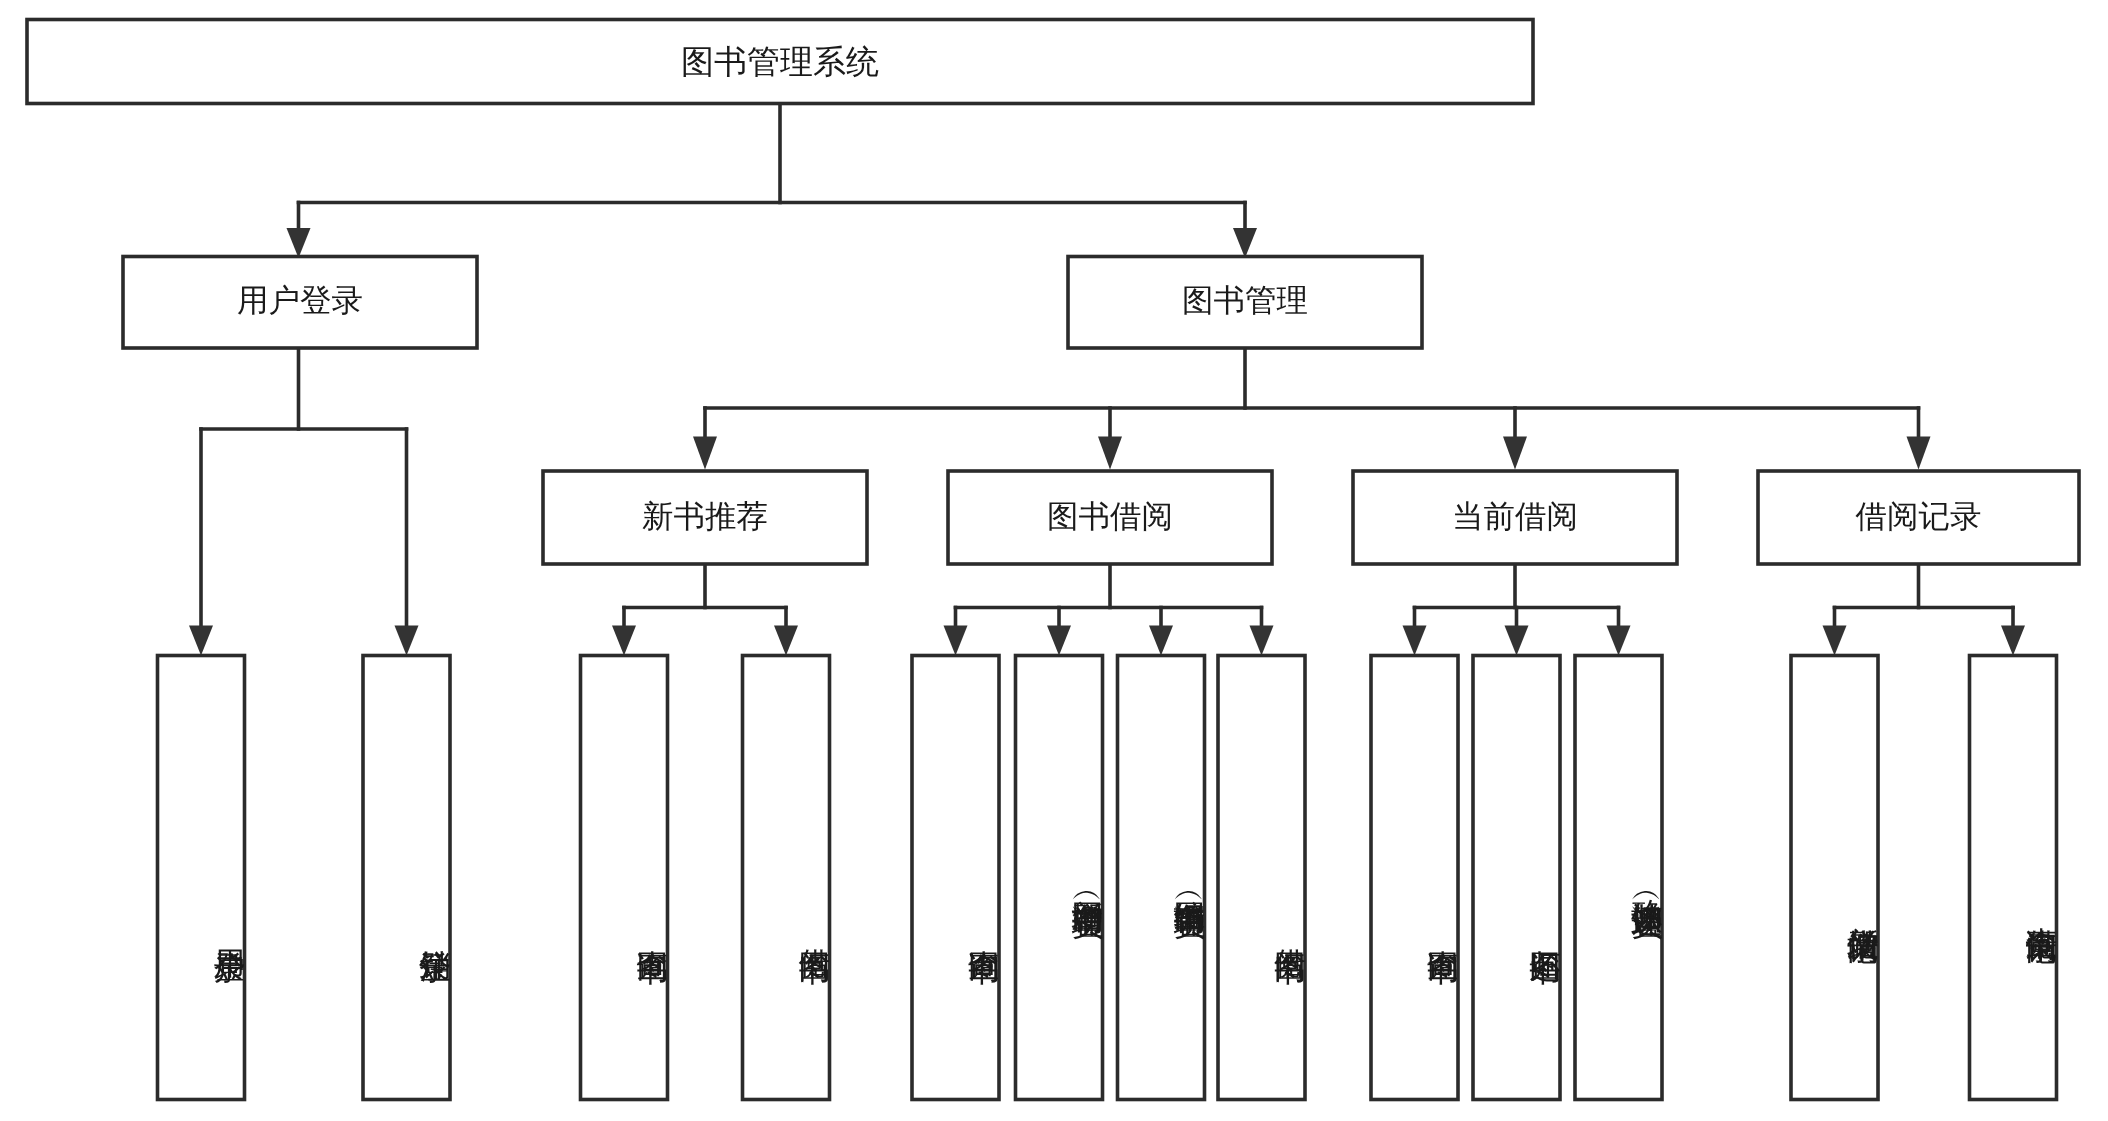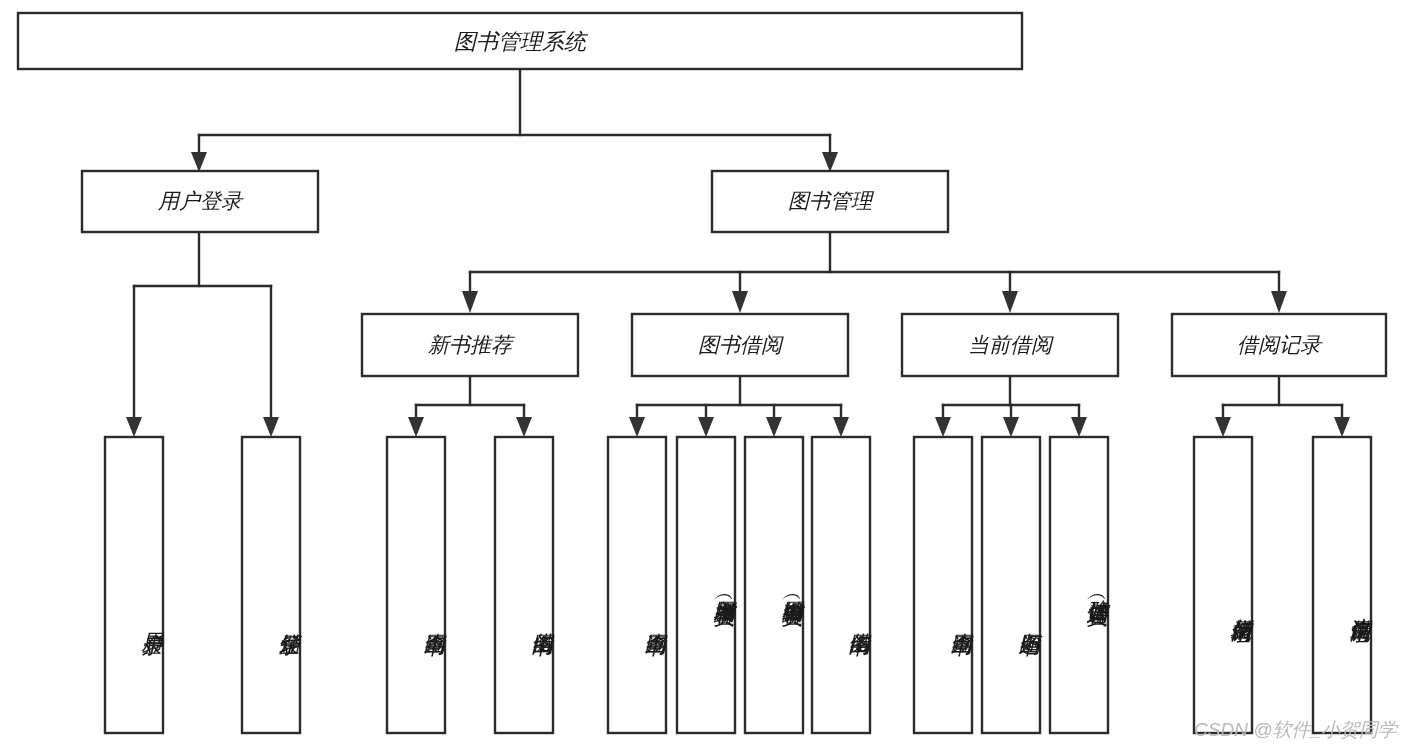--- a/index.html
+++ b/index.html
@@ -12,21 +12,20 @@
     height: 747px;
     font-family: "Liberation Sans", "DejaVu Sans", sans-serif;
     overflow: hidden;
     position: relative;
   }
   #diagram-root {
     position: absolute;
     left: 0; top: 0;
     width: 1405px;
     height: 747px;
-    font-style: italic;
   }
   svg.diagram {
     display: block;
     width: 1405px;
     height: 747px;
   }
   .node-rect {
     fill: #ffffff;
     stroke: #2b2b2b;
     stroke-width: 2.4;
@@ -225,15 +224,14 @@
   <div class="vlabel" style="left:745px; top:443px; width:58px; height:288px;">编辑图书（管理员）</div>
   <div class="vlabel" style="left:812px; top:505px; width:58px; height:225px;">借阅图书</div>
 
   <div class="vlabel" style="left:914px; top:505px; width:58px; height:225px;">查询图书</div>
   <div class="vlabel" style="left:982px; top:505px; width:58px; height:225px;">归还图书</div>
   <div class="vlabel" style="left:1050px; top:443px; width:58px; height:288px;">确认归还（管理员）</div>
 
   <div class="vlabel" style="left:1194px; top:477px; width:58px; height:254px;">新增借阅记录</div>
   <div class="vlabel" style="left:1313px; top:477px; width:58px; height:254px;">查询借阅记录</div>
 
-  <div class="watermark">CSDN @软件_小贺同学</div>
 
 </div>
 
 </body></html>

